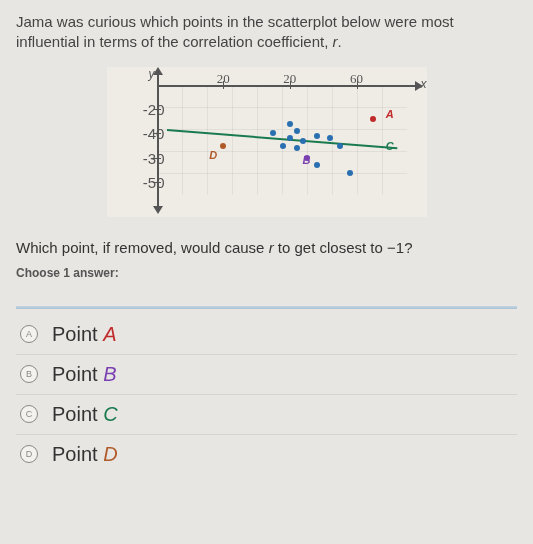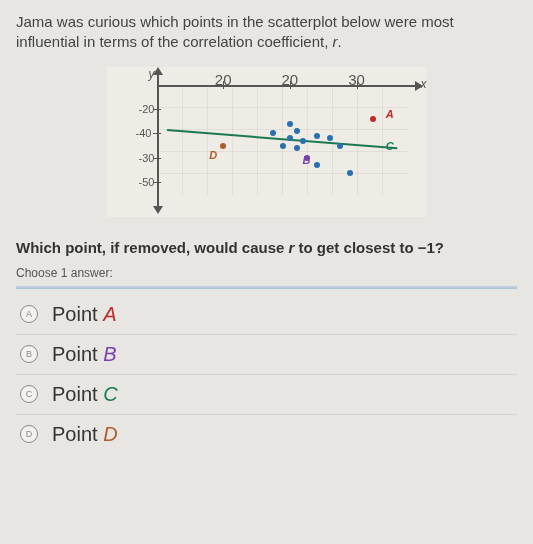--- a/index.html
+++ b/index.html
@@ -73,43 +73,44 @@
     }
     .axis-y::after {
       content: "";
       position: absolute;
       left: -4px; bottom: -6px;
       border-top: 8px solid #555;
       border-left: 5px solid transparent;
       border-right: 5px solid transparent;
     }
     .tick-x { position: absolute; top: 18px; width: 1px; height: 8px; background: #555; transform: translateY(-4px); }
-    .tick-x-label { position: absolute; top: 4px; font-size: 15px; color: #555; transform: translateX(-50%); }
+    .tick-x-label { position: absolute; top: 4px; font-size: 13px; color: #555; transform: translateX(-50%); font-family: Liberation Serif, serif; }
     .tick-y { position: absolute; left: 46px; width: 8px; height: 1px; background: #555; }
-    .tick-y-label { position: absolute; left: 26px; font-size: 11px; color: #555; transform: translateY(-50%); width: 22px; text-align: right; }
+    .tick-y-label { position: absolute; left: 36px; font-size: 15px; color: #555; transform: translateY(-50%); width: 22px; text-align: right; }
     .ylabel { position: absolute; left: 42px; top: 0px; font-size: 12px; font-style: italic; color: #555; }
     .xlabel { position: absolute; right: 0px; top: 10px; font-size: 12px; font-style: italic; color: #555; }
     .pt { position: absolute; width: 6px; height: 6px; border-radius: 50%; transform: translate(-50%,-50%); }
     .reg-line {
       position: absolute;
       background: #1a7a4f;
       height: 2px;
       transform-origin: left center;
     }
     .pt-label { position: absolute; font-size: 11px; font-style: italic; font-weight: bold; transform: translate(-50%,-50%); }
     .question {
       font-size: 15px;
-      font-weight: bold;
+      font-weight: normal;
       color: #333;
       margin-bottom: 10px;
     }
     .instr {
       font-size: 12px;
       color: #555;
-      margin-bottom: 6px;
+      margin-bottom: 26px;
+      font-weight: bold;
     }
     .separator {
       height: 3px;
       background: linear-gradient(#c7d6e2, #a8c0d4);
       margin-bottom: 6px;
     }
     .choice {
       display: flex;
       align-items: center;
       padding: 8px 4px;
@@ -143,21 +144,21 @@
     <div class="grid"></div>
     <div class="axis-x"></div>
     <div class="axis-y"></div>
     <div class="ylabel">y</div>
     <div class="xlabel">x</div>
   <div class="tick-x" style="left: 116.667px;"></div>
       <div class="tick-x-label" style="left: 116.667px;">20</div>
       <div class="tick-x" style="left: 183.333px;"></div>
       <div class="tick-x-label" style="left: 183.333px;">20</div>
       <div class="tick-x" style="left: 250px;"></div>
-      <div class="tick-x-label" style="left: 250px;">30</div>
+      <div class="tick-x-label" style="left: 250px;">60</div>
       <div class="tick-y" style="top: 42.4444px;"></div>
       <div class="tick-y-label" style="top: 42.4444px;">-20</div>
       <div class="tick-y" style="top: 66.8889px;"></div>
       <div class="tick-y-label" style="top: 66.8889px; text-align: center;">-40</div>
       <div class="tick-y" style="top: 91.3333px;"></div>
       <div class="tick-y-label" style="top: 91.3333px;">-30</div>
       <div class="tick-y" style="top: 115.778px;"></div>
       <div class="tick-y-label" style="top: 115.778px;">-50</div>
       <div class="reg-line" style="left: 60px; top: 62px; width: 230.73px; transform: rotate(4.55742deg);"></div>
       <div class="pt" style="left: 116.667px; top: 79.1111px; background: rgb(176, 90, 42);"></div>

